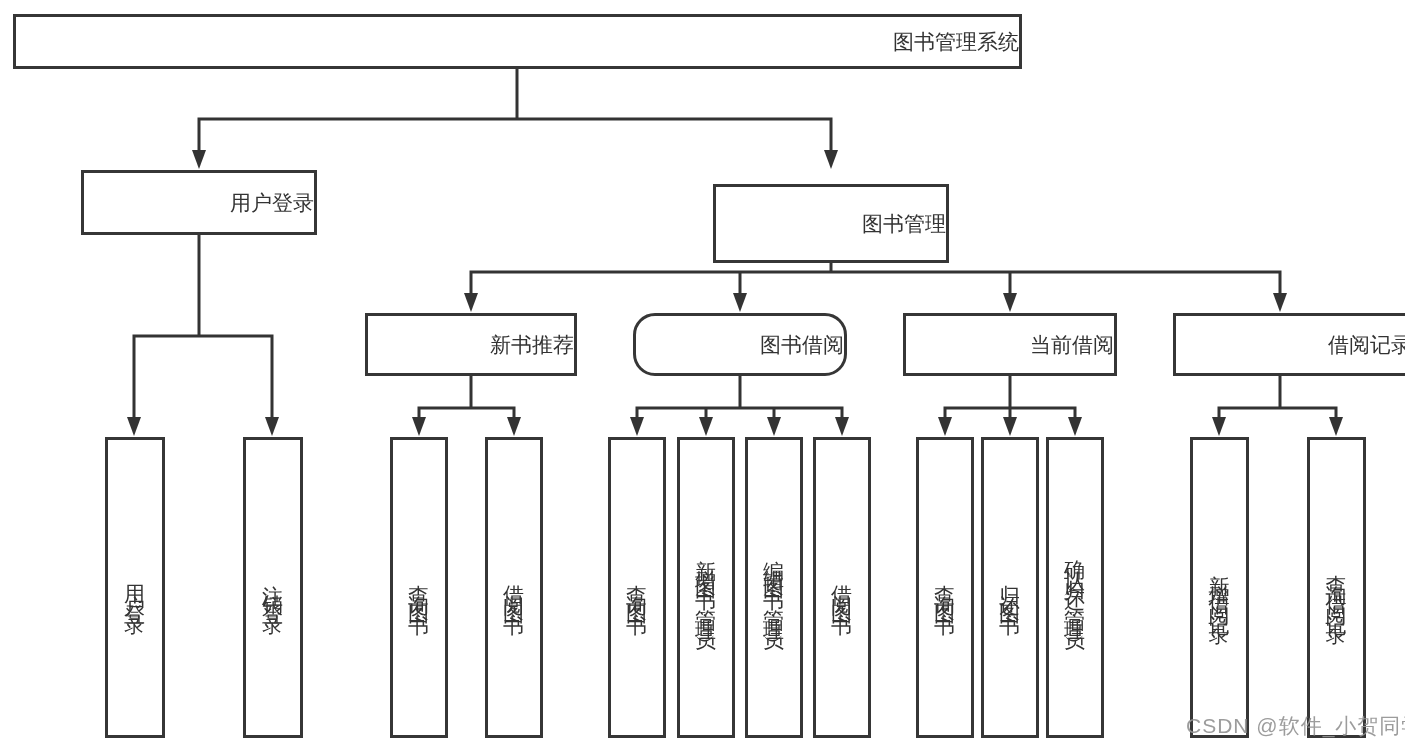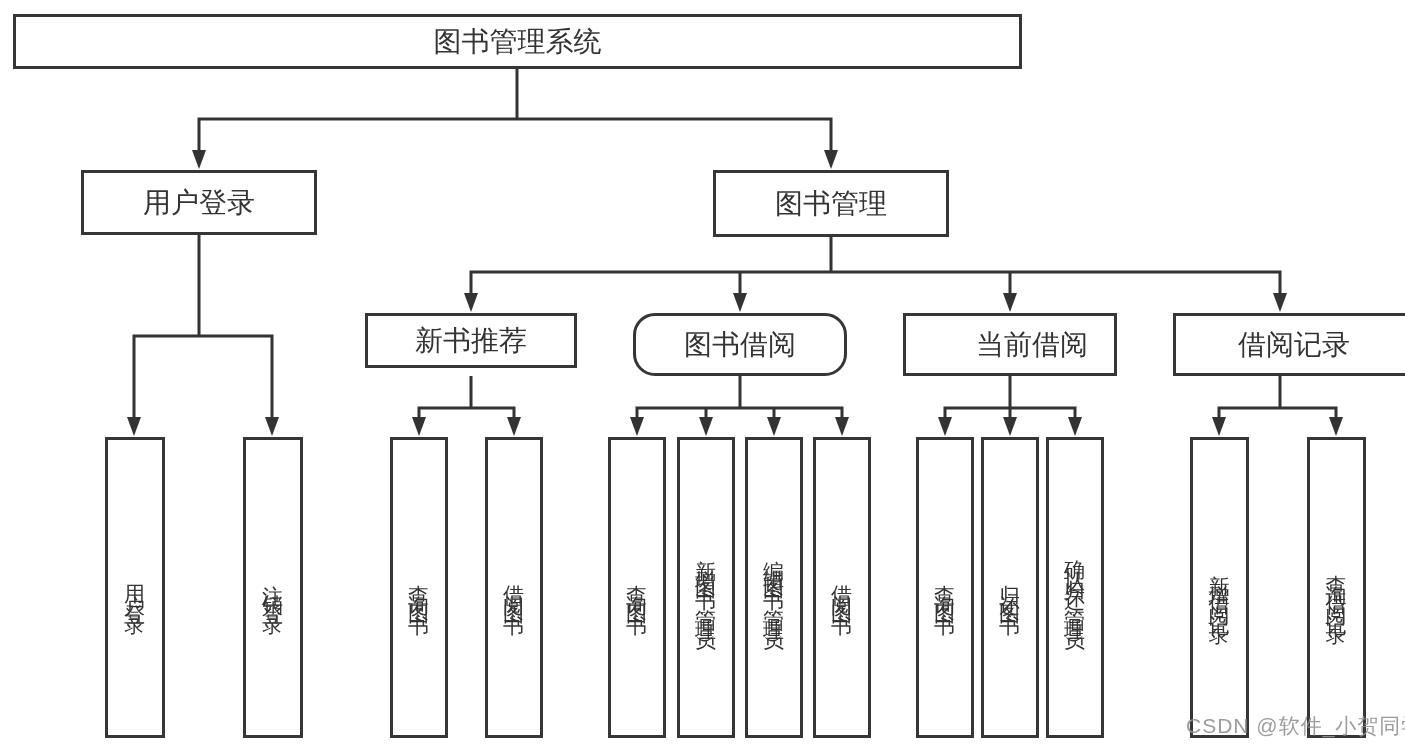--- a/index.html
+++ b/index.html
@@ -9,22 +9,22 @@
     background:#ffffff;
     font-family:"Liberation Sans","DejaVu Sans",sans-serif;
     overflow:hidden;
   }
   .wires{position:absolute;left:0;top:0;width:1405px;height:747px;}
   .node{
     position:absolute;
     border:3px solid #363636;
     background:#ffffff;
     box-sizing:border-box;
-    display:flex;align-items:center;justify-content:center;
-    font-size:28px;color:#333333;
+    display:flex;align-items:center;justify-content:flex-end;
+    font-size:21px;color:#333333;
     z-index:2;
   }
   .vnode{
     position:absolute;
     top:437px;height:301px;
     border:3px solid #363636;
     background:#ffffff;
     box-sizing:border-box;
     display:flex;align-items:center;justify-content:center;
     z-index:2;
@@ -115,25 +115,25 @@
     </g>
   </svg>
 
   <div class="node" style="left:13px;top:14px;width:1009px;height:55px;">
     <span>图书管理系统</span>
   </div>
 
   <div class="node" style="left:81px;top:170px;width:236px;height:65px;">
     <span>用户登录</span>
   </div>
-  <div class="node" style="left:713px;top:170px;width:236px;height:67px;">
+  <div class="node" style="left:713px;top:184px;width:236px;height:79px;">
     <span>图书管理</span>
   </div>
 
-  <div class="node" style="left:365px;top:313px;width:212px;height:55px;">
+  <div class="node" style="left:365px;top:313px;width:212px;height:63px;">
     <span>新书推荐</span>
   </div>
   <div class="node" style="left:633px;top:313px;width:214px;height:63px;border-radius:22px;">
     <span>图书借阅</span>
   </div>
   <div class="node" style="left:903px;top:313px;width:214px;height:63px;padding-left:44px;">
     <span>当前借阅</span>
   </div>
   <div class="node" style="left:1173px;top:313px;width:242px;height:63px;">
     <span>借阅记录</span>

